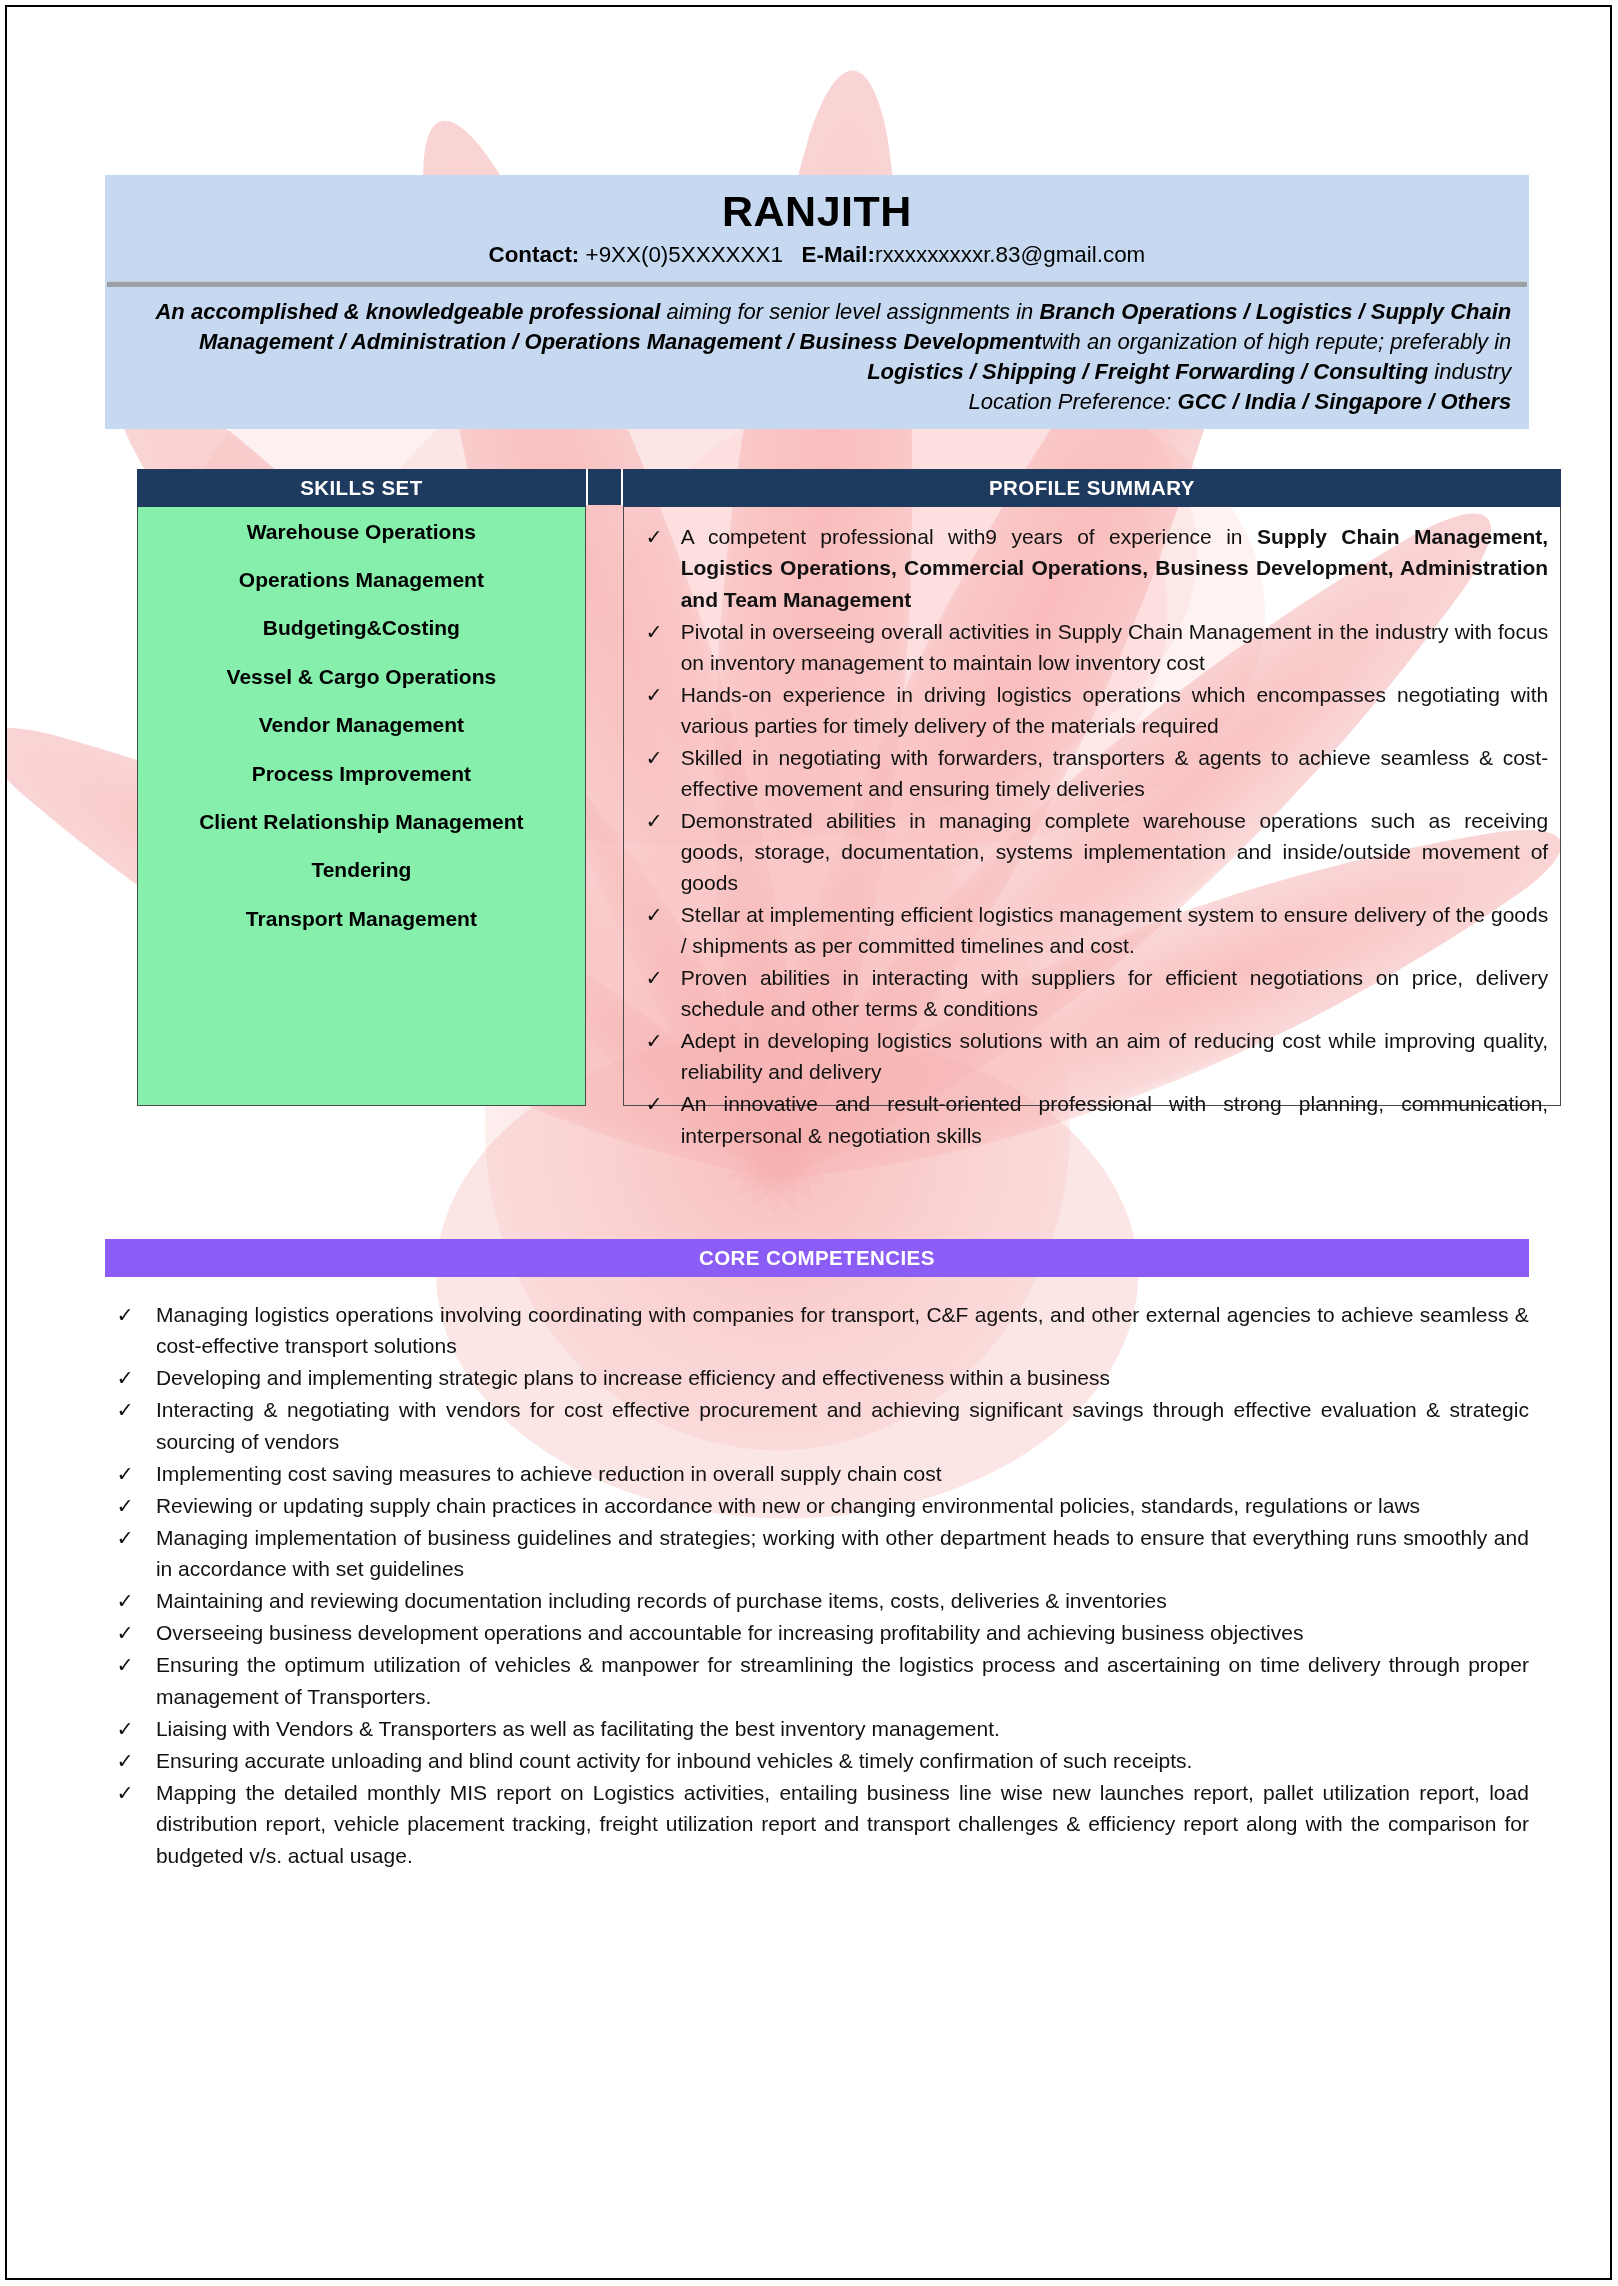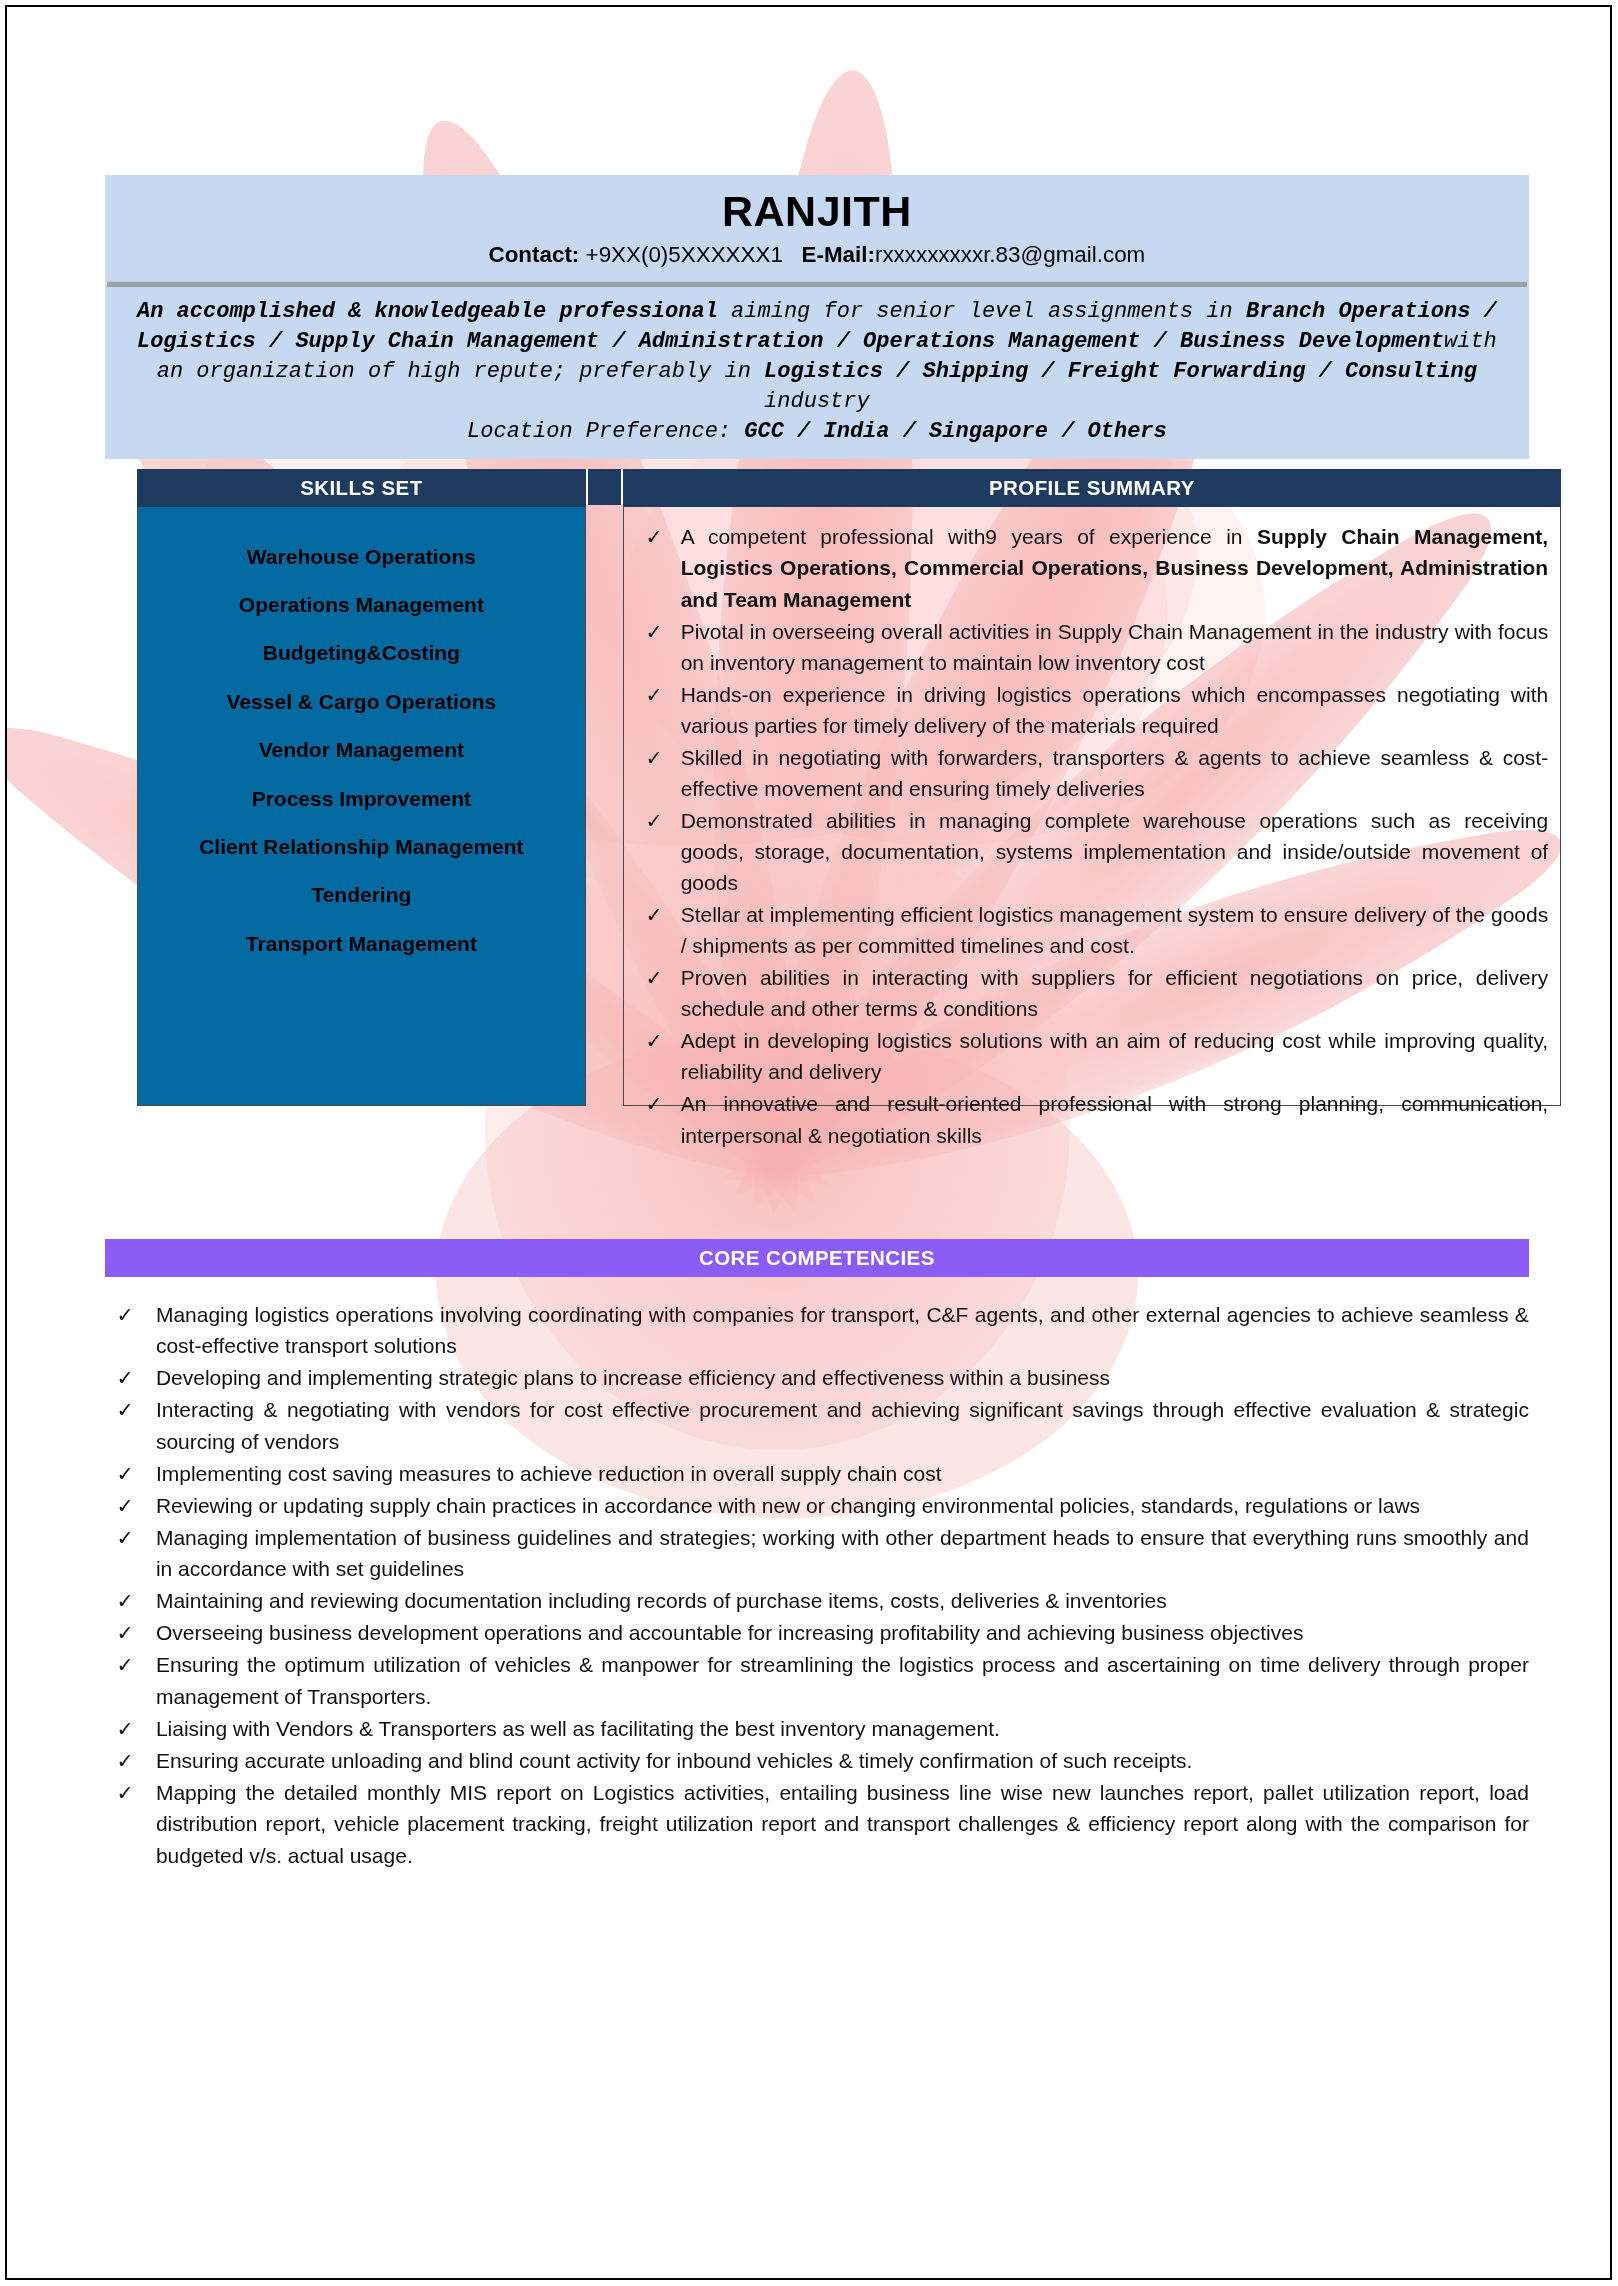--- a/index.html
+++ b/index.html
@@ -74,27 +74,27 @@
     font-family: "Liberation Sans", sans-serif;
   }
   .contact-line b { font-weight: bold; text-align: center; }
   .hr-grey {
     height: 4.9px;
     background: #9aa0a6;
     border-top: 1px solid #c8ccd0;
     margin: 0 2px;
   }
   .objective {
-    text-align: center;
+    text-align: right;
     font-size: 22px;
     line-height: 1.37;
     color: #000000;
     padding: 9.8px 17.6px 11.7px 17.6px;
     font-style: italic;
-    font-family: Liberation Mono, monospace;
+    font-family: Liberation Sans, sans-serif;
   }
   .objective b { font-weight: bold; font-style: italic; }
 
   
   .two-col {
     position: absolute;
     left: 98px;
     top: 462px;
     width: 1424px;
     display: flex;
@@ -117,26 +117,25 @@
   }
   .band-spacer {
     background: #1e3a5f;
     height: 36px;
     border-left: 2px solid #ffffff;
     border-right: 2px solid #ffffff;
     box-sizing: border-box;
   }
 
   .skills-body {
-    background: #0369a1;
+    background: #86efac;
     border: 1px solid #4a4a4a;
     border-top: none;
     height: 599px;
     box-sizing: border-box;
-    padding-top: 25px;
   }
   .skill-item {
     text-align: center;
     font-size: 21px;
     font-weight: bold;
     color: #000000;
     padding: 12.2px 5.9px;
     font-family: "Liberation Sans", sans-serif;
   }
 

